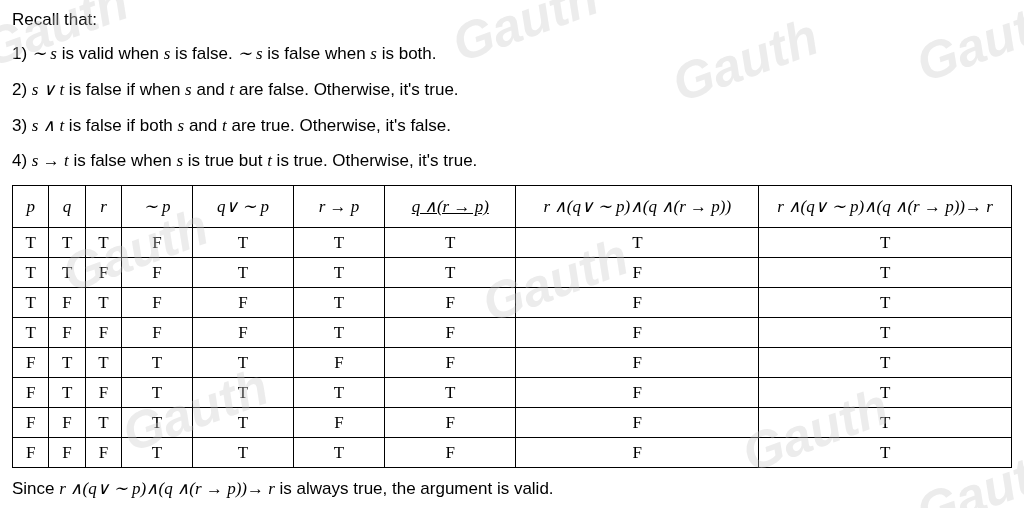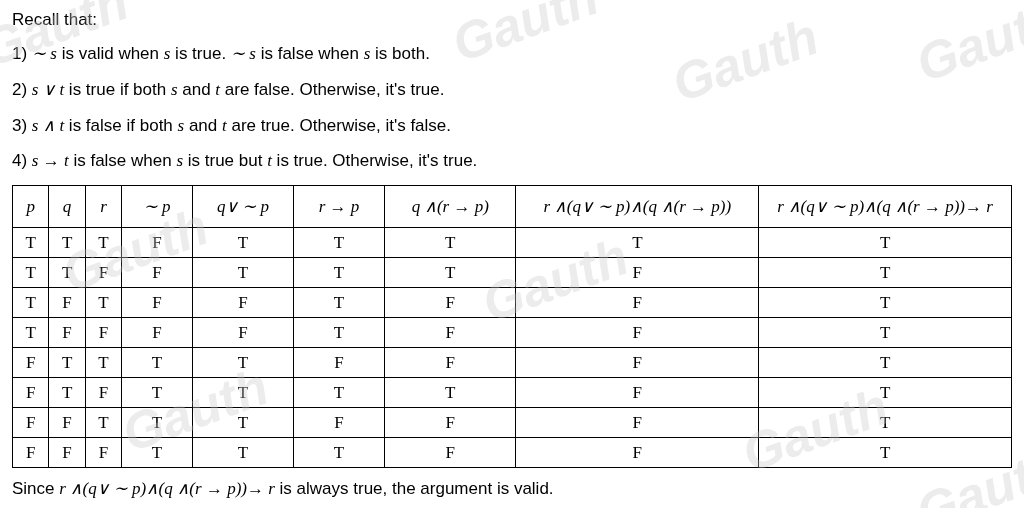--- a/index.html
+++ b/index.html
@@ -43,21 +43,21 @@
     }
     th {
       font-weight: normal;
       font-style: italic;
       padding: 10px 6px;
     }
     .narrow { width: 36px; }
     .mid1 { width: 70px; }
     .mid2 { width: 100px; text-align: center; }
     .mid3 { width: 90px; }
-    .mid4 { width: 130px; }
+    .mid4 { width: 130px; text-decoration: underline; }
     .wide { width: 240px; }
     .xwide { width: 250px; }
     .conclusion {
       margin-top: 10px;
     }
     .watermark {
       position: absolute;
       color: rgba(200, 200, 200, 0.35);
       font-size: 52px;
       font-weight: 600;
@@ -86,25 +86,25 @@
 <div class="watermark wm4">Gauth</div>
 <div class="watermark wm5">Gauth</div>
 <div class="watermark wm6">Gauth</div>
 <div class="watermark wm7">Gauth</div>
 <div class="watermark wm8">Gauth</div>
 <div class="watermark wm9">Gauth</div>
 
 <div class="intro">Recall that:</div>
 
 <div class="rule">
-  <span>1) </span><span class="math">∼ s</span><span> is valid when </span><span class="math">s</span><span> is true. </span><span class="math">∼ s</span><span> is false when </span><span class="math">s</span><span> is both.</span>
-</div>
-
-<div class="rule">
-  <span>2) </span><span class="math">s ∨ t</span><span> is true if both </span><span class="math">s</span><span> and </span><span class="math">t</span><span> are false. Otherwise, it's true.</span>
+  <span>1) </span><span class="math">∼ s</span><span> is valid when </span><span class="math">s</span><span> is false. </span><span class="math">∼ s</span><span> is false when </span><span class="math">s</span><span> is both.</span>
+</div>
+
+<div class="rule">
+  <span>2) </span><span class="math">s ∨ t</span><span> is false if when </span><span class="math">s</span><span> and </span><span class="math">t</span><span> are false. Otherwise, it's true.</span>
 </div>
 
 <div class="rule">
   <span>3) </span><span class="math">s ∧ t</span><span> is false if both </span><span class="math">s</span><span> and </span><span class="math">t</span><span> are true. Otherwise, it's false.</span>
 </div>
 
 <div class="rule">
   <span>4) </span><span class="math">s → t</span><span> is false when </span><span class="math">s</span><span> is true but </span><span class="math">t</span><span> is true. Otherwise, it's true.</span>
 </div>
 

